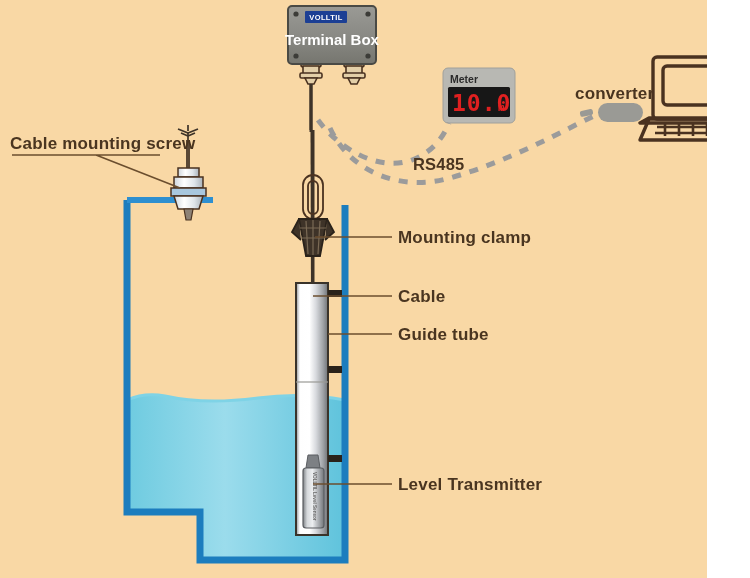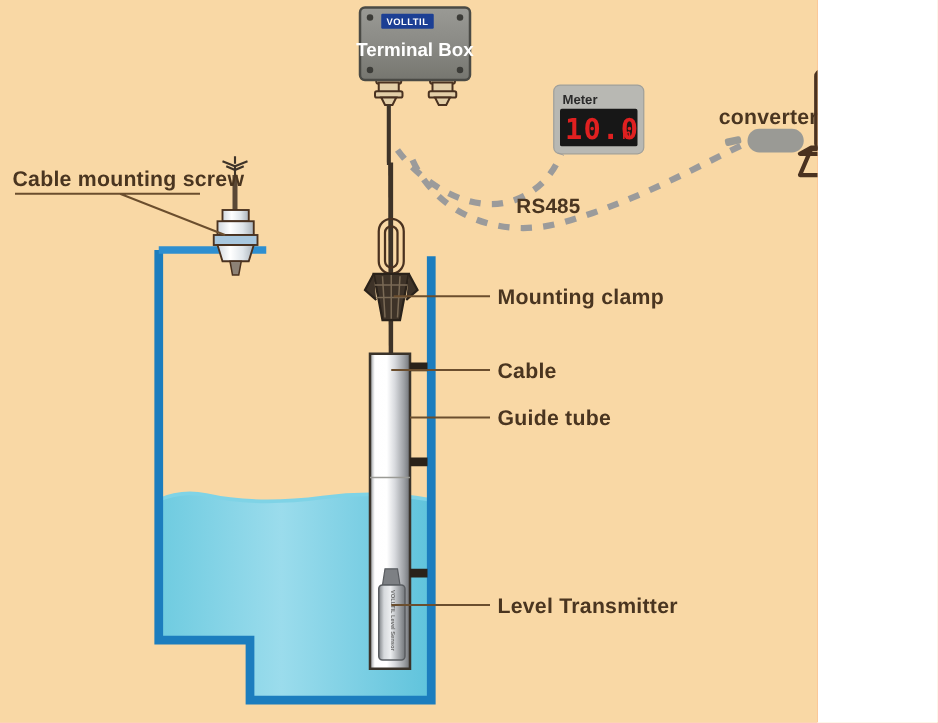--- a/index.html
+++ b/index.html
@@ -5,24 +5,24 @@
   html, body {
     margin: 0;
     padding: 0;
     background: #ffffff;
   }
   body {
     font-family: "Liberation Sans", sans-serif;
   }
   #stage {
     position: relative;
-    width: 654px;
+    width: 707px;
     height: 578px;
     overflow: hidden;
-    background: #f97316;
+    background: #22c55e;
   }
   #stage svg {
     position: absolute;
     left: 0;
     top: 0;
     width: 750px;
     height: 578px;
   }
   .lbl {
     font-family: "Liberation Sans Narrow", "Liberation Sans", sans-serif;

